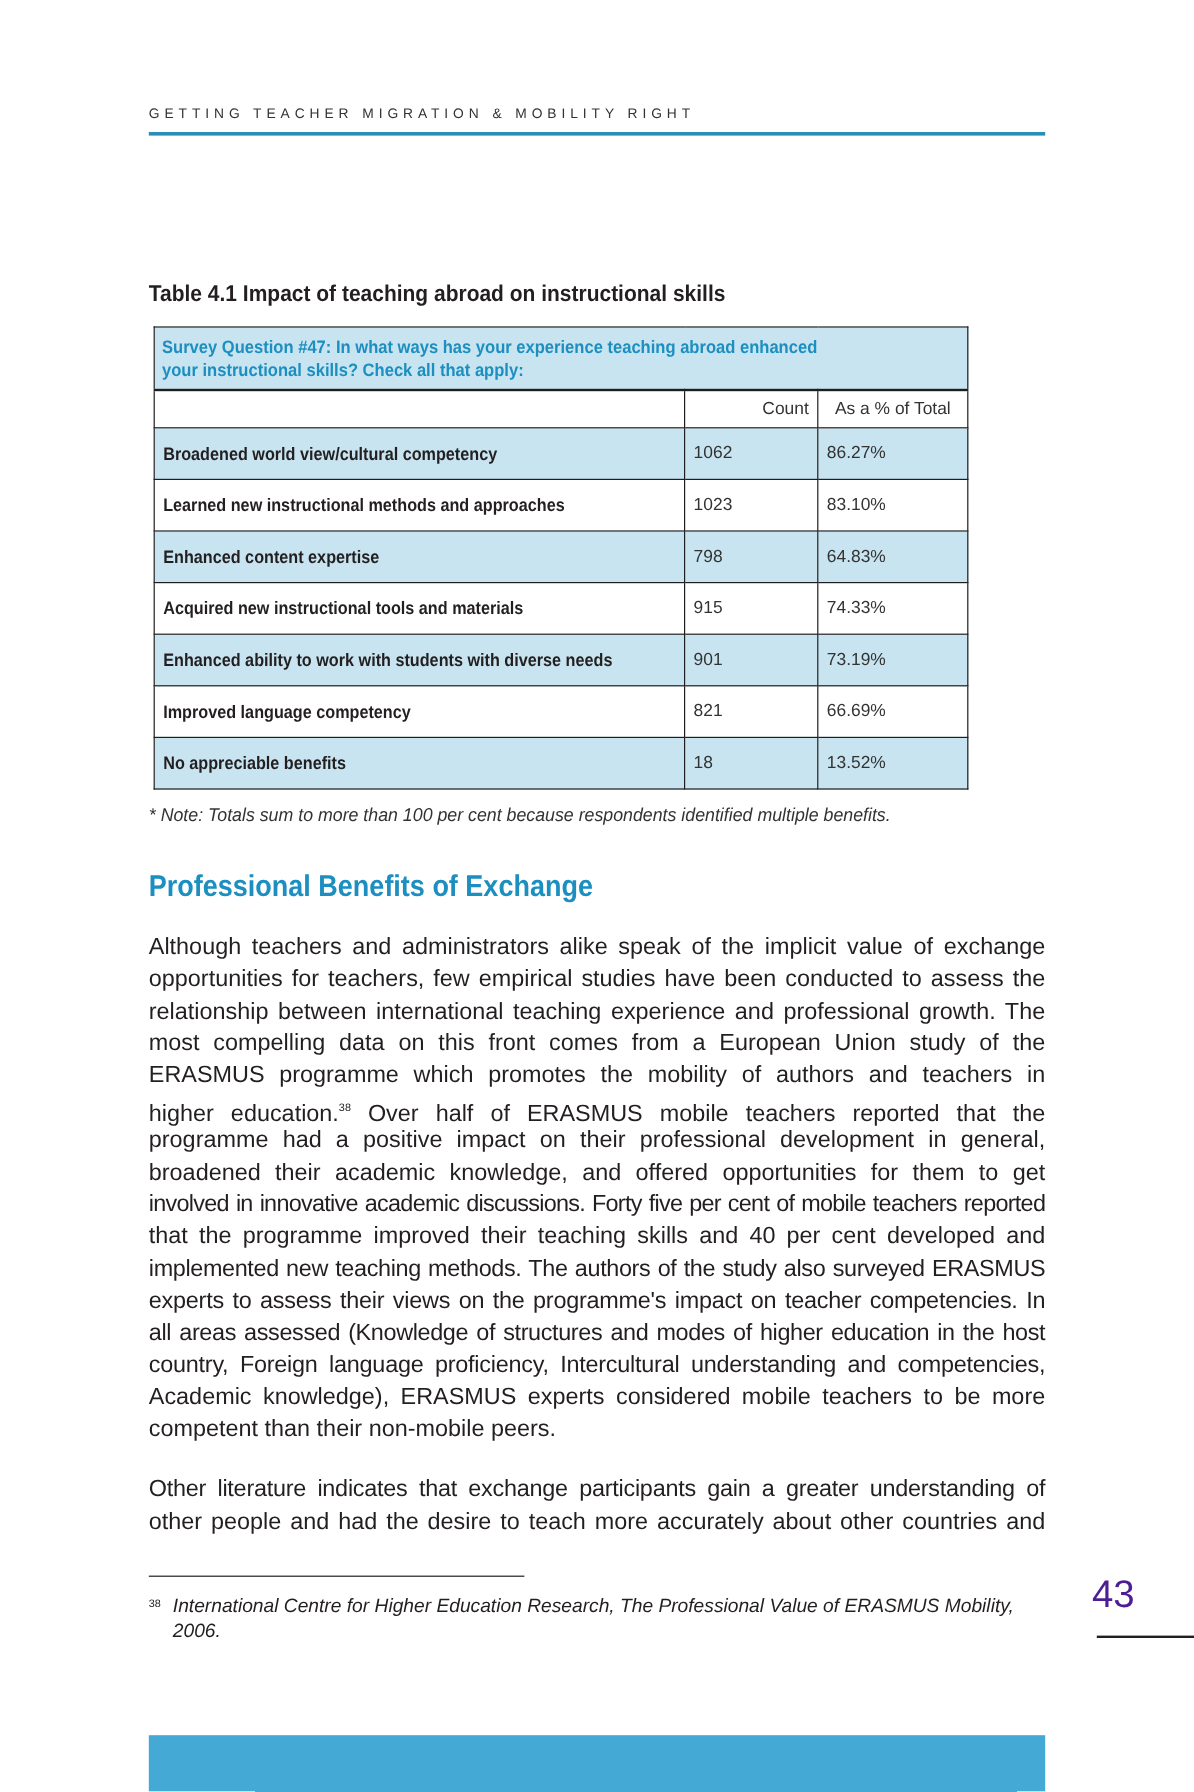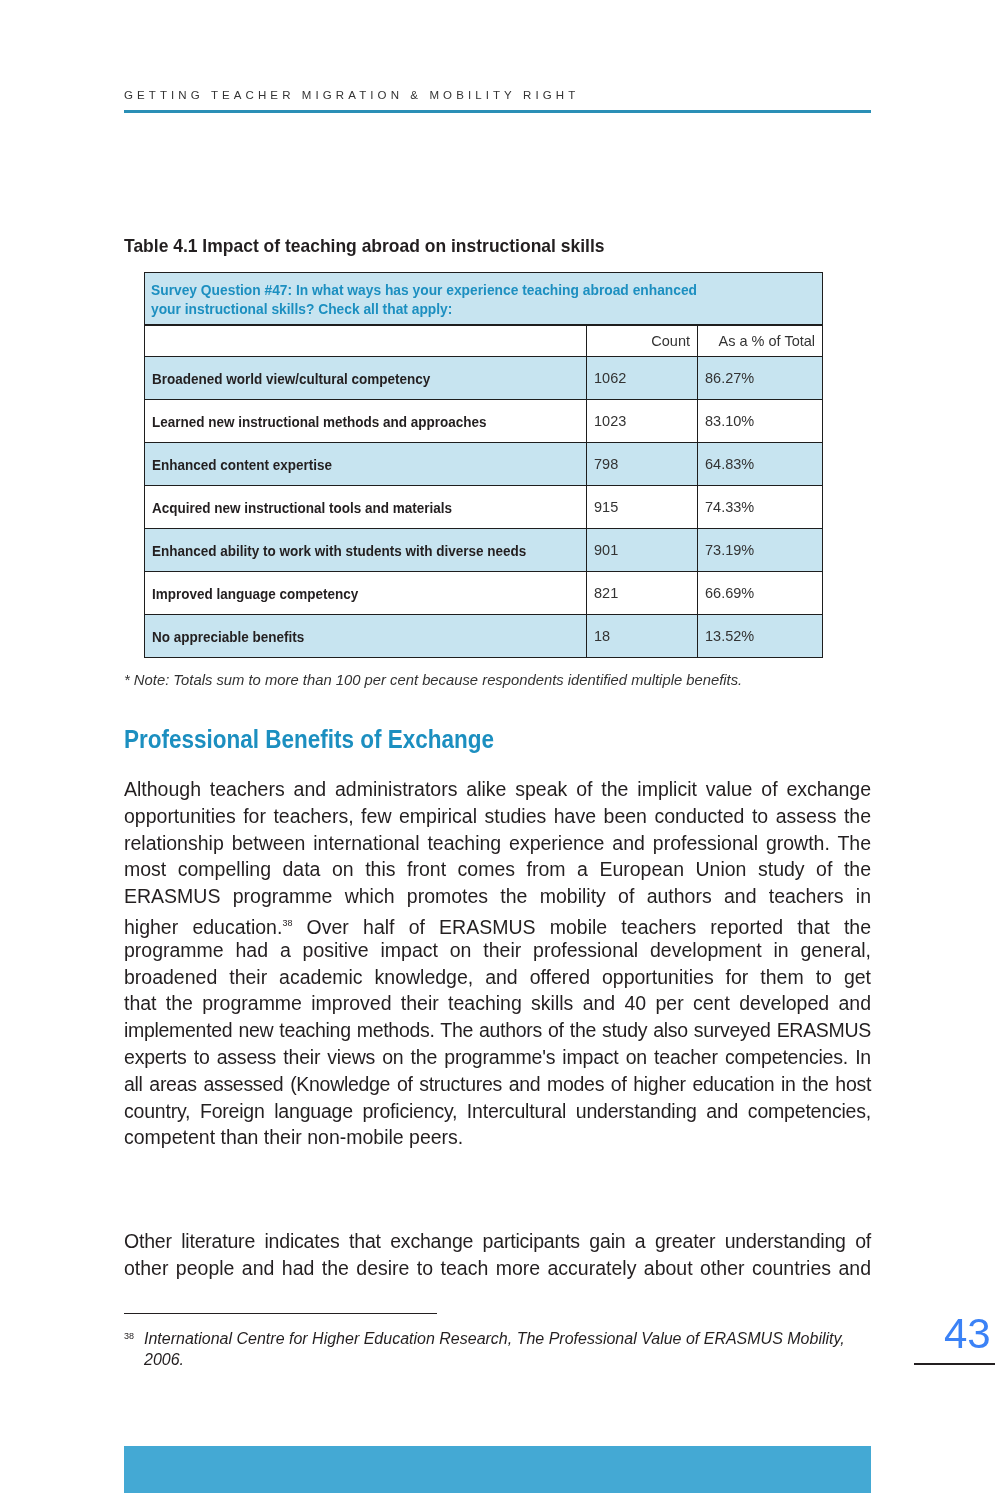--- a/index.html
+++ b/index.html
@@ -15,35 +15,35 @@
   .header-rule {
     position: absolute; left: 124px; top: 110px; width: 747px; height: 3px;
     background: #2a8fb6;
   }
   .table-caption {
     position: absolute; left: 124px; top: 235px;
     font-size: 19px; font-weight: bold; color: #231f20;
     transform: scaleX(0.92); transform-origin: left;
   }
   table.survey {
-    position: absolute; left: 144px; top: 272px; width: 678px;
+    position: absolute; left: 128px; top: 272px; width: 678px;
     border-collapse: collapse; table-layout: fixed;
   }
   table.survey td {
     border: 1.5px solid #1e1e1e; padding: 0 7px; vertical-align: middle;
   }
   .question-cell {
     background: #c7e4f0; color: #1c8fc0; font-weight: bold;
     font-size: 15px; line-height: 19px; height: 45px; padding: 3px 6px !important;
     border-bottom: 2px solid #1e1e1e !important;
   }
   .question-cell span { display: inline-block; transform: scaleX(0.92); transform-origin: left; white-space: nowrap; }
   .colhead td { height: 30px; background: #fff; font-size: 14.5px; color: #333; }
   .colhead td.c { text-align: right; }
-  .colhead td.p { text-align: right; }
+  .colhead td.p { text-align: center; }
   .datarow td { height: 42px; font-size: 15px; }
   .datarow td.label { font-weight: bold; color: #231f20; }
   .datarow td.label span { display: inline-block; transform: scaleX(0.9); transform-origin: left; white-space: nowrap; }
   .datarow td.num { color: #333; font-size: 14.5px; }
   .datarow.shaded td { background: #c7e4f0; margin-left: 15px; }
   .datarow.plain td { background: #ffffff; }
   .note {
     position: absolute; left: 124px; top: 671px; width: 747px;
     font-size: 15.5px; font-style: italic; color: #333; white-space: nowrap;
     transform: scaleX(0.955); transform-origin: left;
@@ -66,22 +66,22 @@
   .footnote-rule {
     position: absolute; left: 124px; top: 1313px; width: 313px; height: 1px; background: #231f20;
   }
   .footnote {
     position: absolute; left: 124px; top: 1328px; width: 747px;
     font-size: 16px; font-style: italic; color: #231f20; line-height: 21px;
   }
   .footnote .fn-mark { position: absolute; left: 0; top: -2px; font-size: 9px; font-style: normal; }
   .footnote .fn-text { display: block; margin-left: 20px; }
   .page-number {
-    position: absolute; left: 944px; top: 1310px;
-    font-size: 42px; color: #3b82f6; font-weight: normal;
+    position: absolute; left: 910px; top: 1310px;
+    font-size: 32px; color: #4c1d95; font-weight: normal;
   }
   .page-number-rule {
     position: absolute; left: 914px; top: 1363px; width: 81px; height: 1.5px; background: #231f20;
   }
   .footer-band {
     position: absolute; left: 124px; top: 1446px; width: 747px; height: 47px;
     background: #44a9d4;
   }
 </style>
 </head>
@@ -154,25 +154,27 @@
 
 <div class="body-para" style="top:776px">
   <span class="ln">Although teachers and administrators alike speak of the implicit value of exchange</span>
   <span class="ln">opportunities for teachers, few empirical studies have been conducted to assess the</span>
   <span class="ln">relationship between international teaching experience and professional growth.  The</span>
   <span class="ln">most compelling data on this front comes from a European Union study of the</span>
   <span class="ln">ERASMUS programme which promotes the mobility of authors and teachers in</span>
   <span class="ln"><span>higher education.</span><sup class="fn">38</sup><span> Over half of ERASMUS mobile teachers reported that the</span></span>
   <span class="ln">programme had a positive impact on their professional development in general,</span>
   <span class="ln">broadened their academic knowledge, and offered opportunities for them to get</span>
+  <span class="ln" style="letter-spacing:-0.6px">involved in innovative academic discussions. Forty five per cent of mobile teachers reported</span>
   <span class="ln">that the programme improved their teaching skills and 40 per cent developed and</span>
   <span class="ln" style="letter-spacing:-0.3px">implemented new teaching methods. The authors of the study also surveyed ERASMUS</span>
   <span class="ln" style="letter-spacing:-0.2px">experts to assess their views on the programme's impact on teacher competencies. In</span>
   <span class="ln" style="letter-spacing:-0.3px">all areas assessed (Knowledge of structures and modes of higher education in the host</span>
   <span class="ln" style="letter-spacing:-0.2px">country, Foreign language proficiency, Intercultural understanding and competencies,</span>
+  <span class="ln">Academic knowledge), ERASMUS experts considered mobile teachers to be more</span>
   <span class="ln last">competent than their non-mobile peers.</span>
 </div>
 
 <div class="body-para" style="top:1228px">
   <span class="ln" style="letter-spacing:-0.2px">Other literature indicates that exchange participants gain a greater understanding of</span>
   <span class="ln">other people and had the desire to teach more accurately about other countries and</span>
 </div>
 
 <div class="footnote-rule"></div>
 <div class="footnote">

